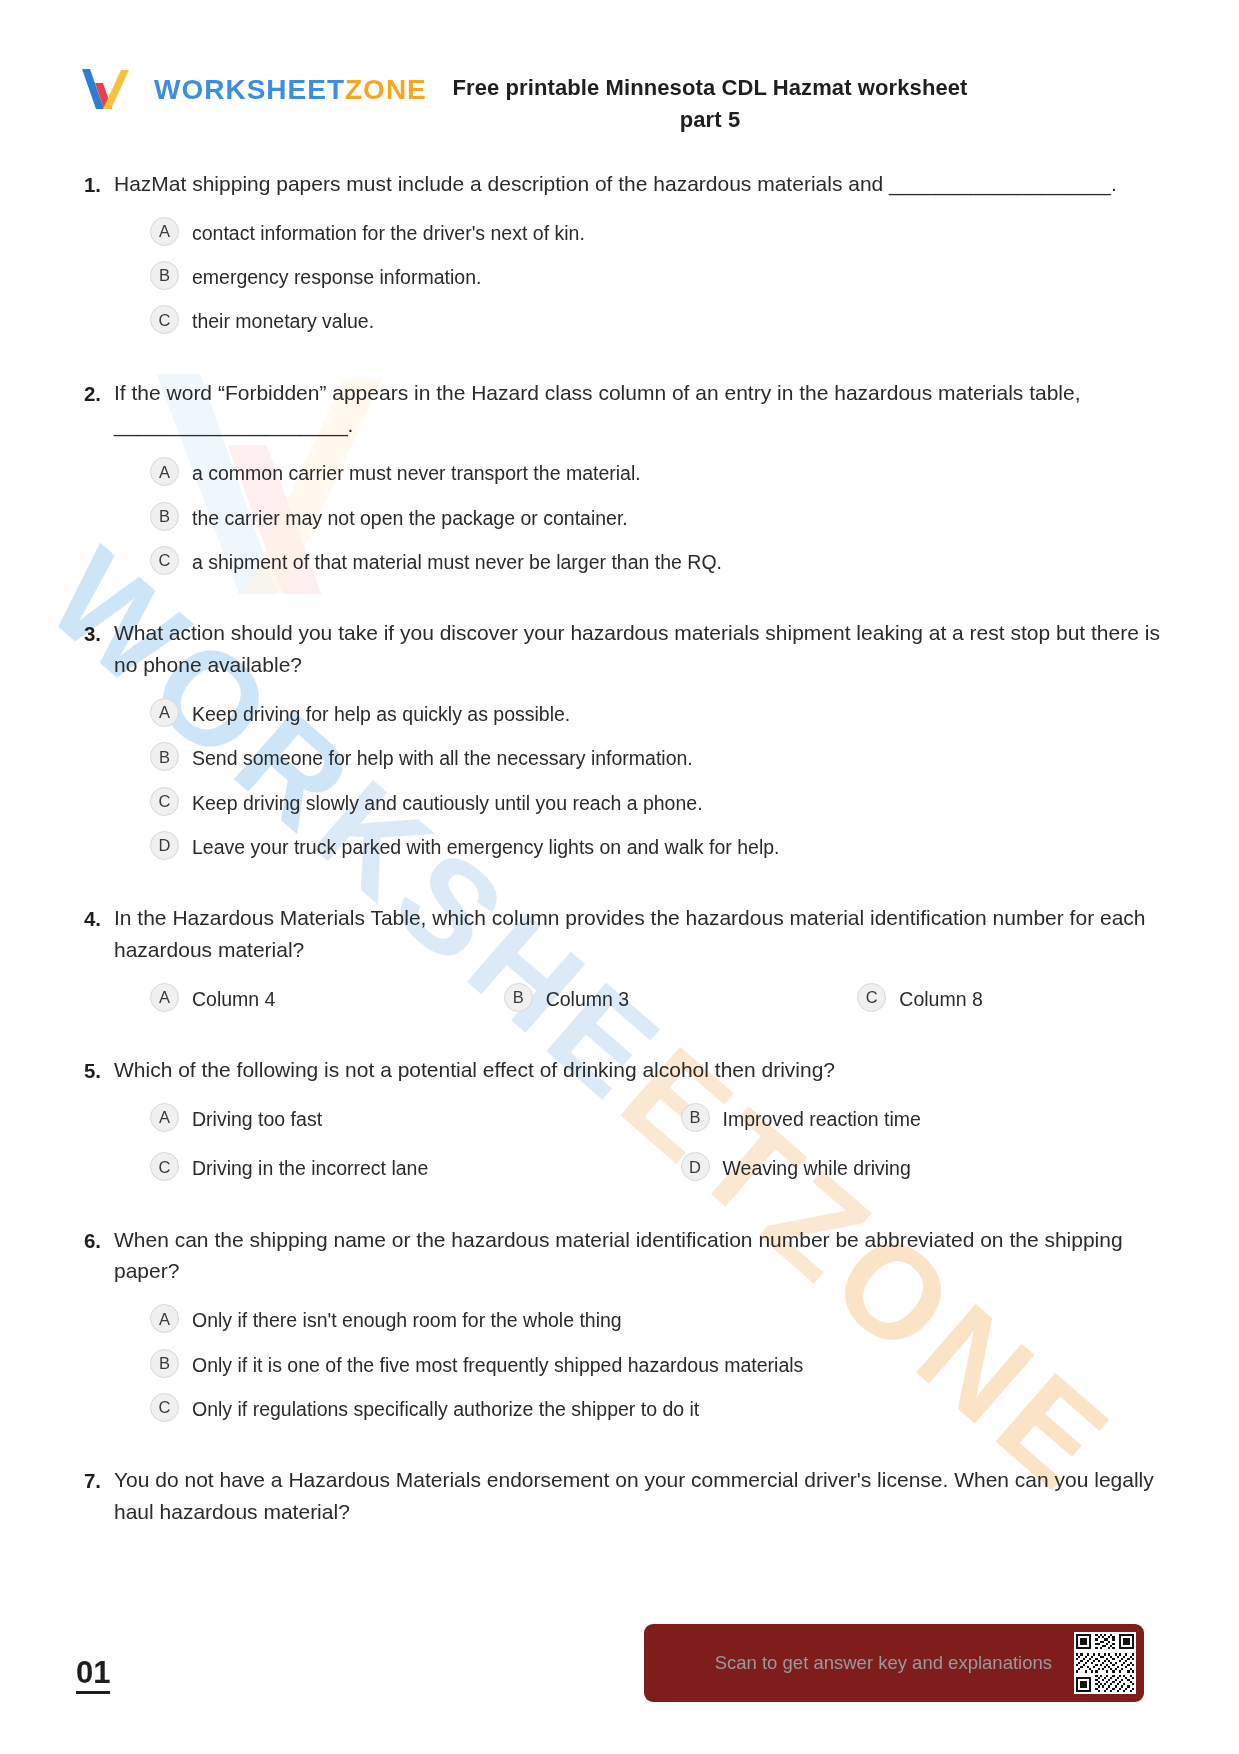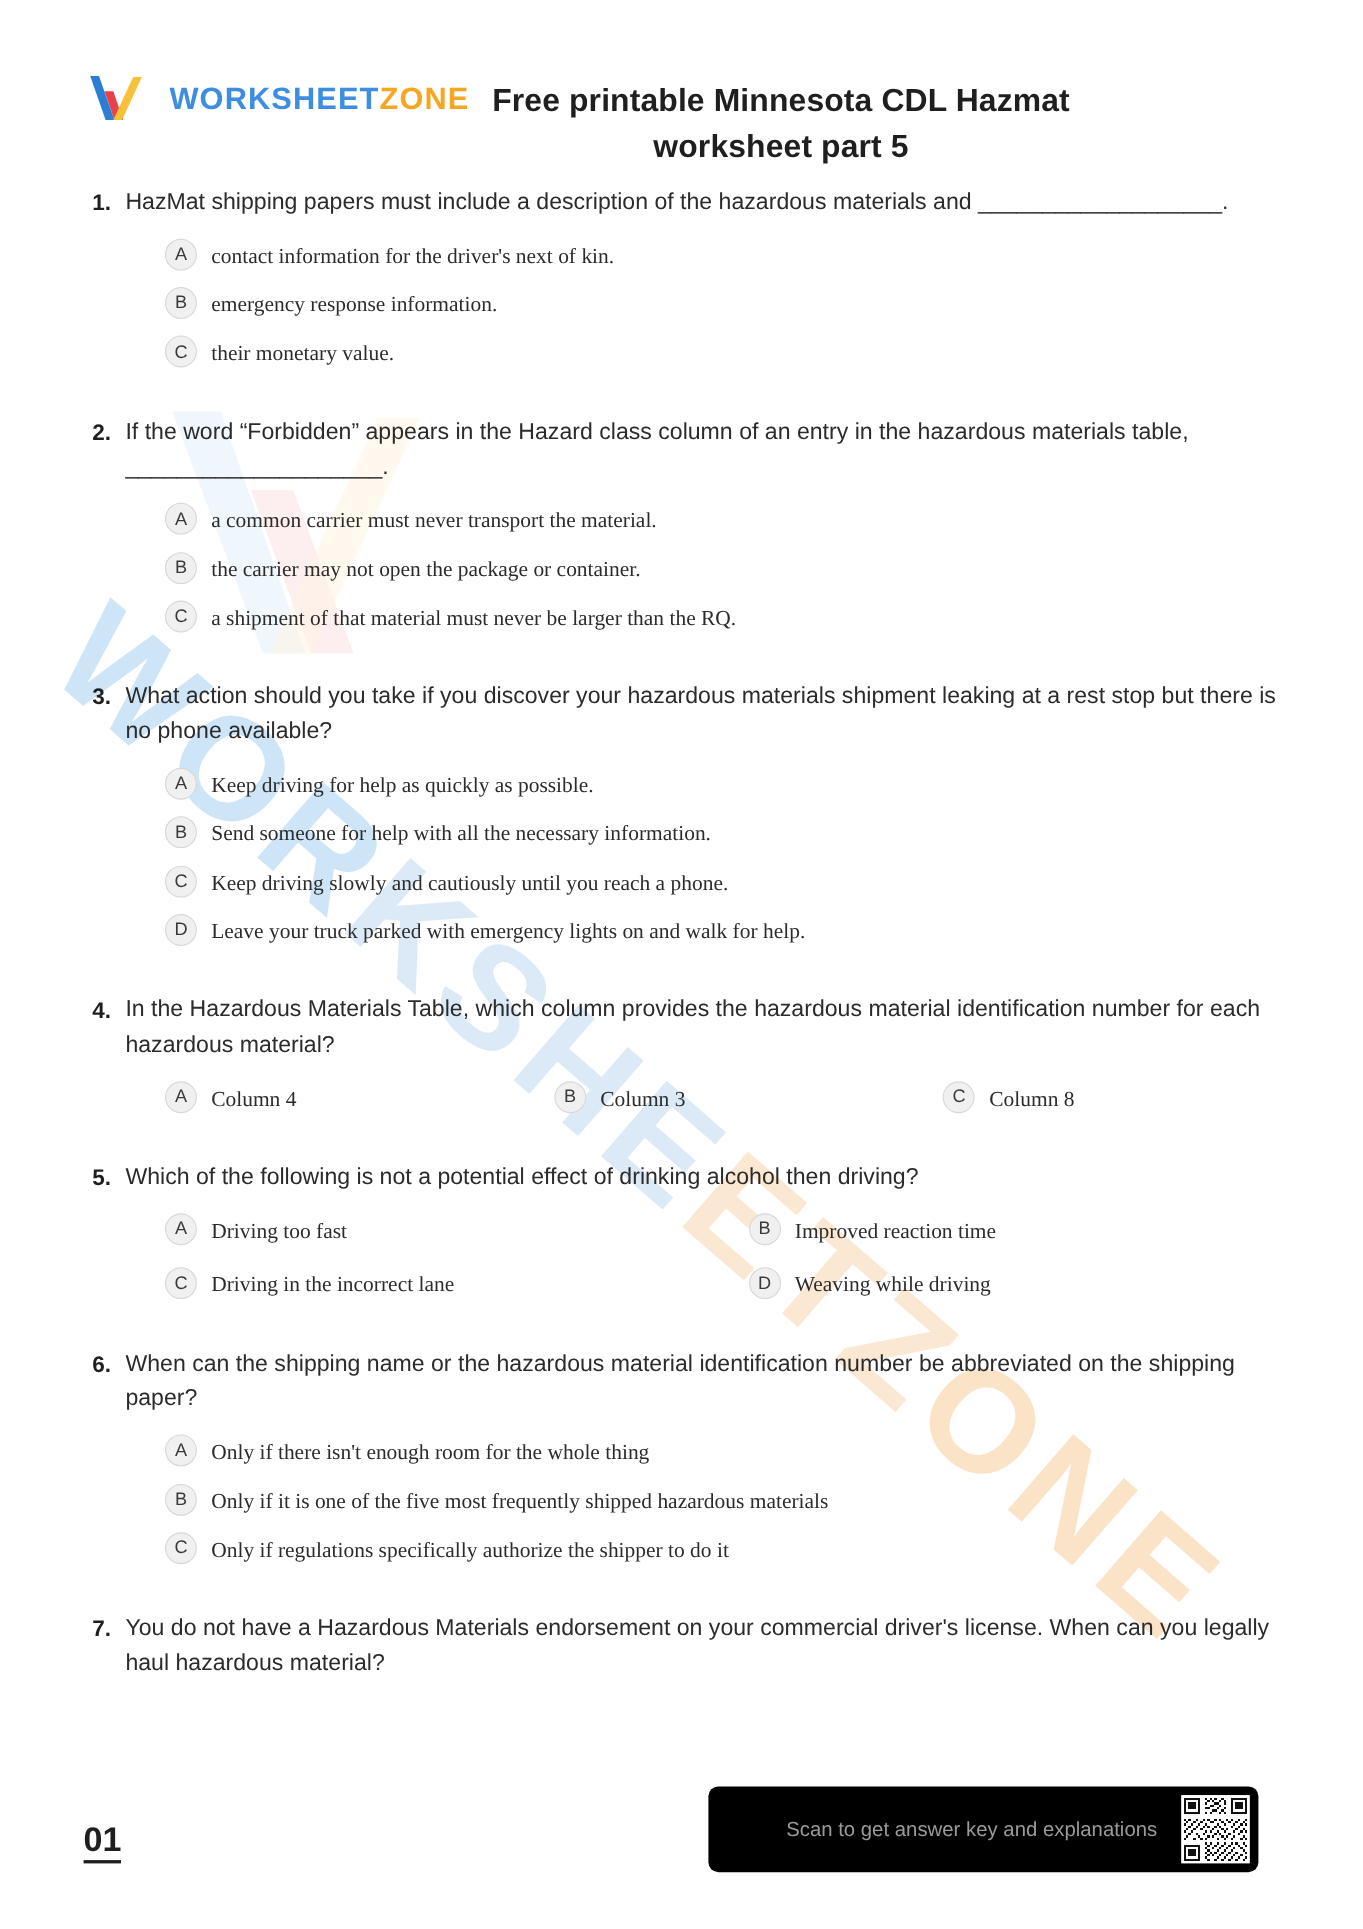--- a/index.html
+++ b/index.html
@@ -81,21 +81,21 @@
   }
   .logo-text .ws { color: #3d8ee0; }
   .logo-text .zn { color: #f5a623; }
 
   .title {
     position: absolute;
     left: 430px;
     top: 14px;
     width: 560px;
     text-align: center;
-    font-size: 29px;
+    font-size: 22px;
     font-weight: 700;
     line-height: 1.44;
     color: #1f1f1f;
     letter-spacing: 0.1px;
   }
 
   
   .questions {
     position: absolute;
     top: 168px;
@@ -156,21 +156,21 @@
     background: #f0f0f0;
     border: 1px solid #d7d7d7;
     display: flex;
     align-items: center;
     justify-content: center;
     font-size: 16.5px;
     color: #3a3a3a;
     line-height: 1;
     margin-top: 1px;
   }
-  .opt-label { padding-top: 3px; font-family: Liberation Serif, serif; }
+  .opt-label { padding-top: 3px; }
 
   
   .footer {
     position: absolute;
     left: 0;
     bottom: 0;
     width: 100%;
     height: 190px;
   }
   .page-no {
@@ -183,21 +183,21 @@
     border-bottom: 3px solid #1f1f1f;
     padding-bottom: 3px;
     line-height: 1;
   }
   .scan-box {
     position: absolute;
     right: 95px;
     bottom: 52px;
     width: 500px;
     height: 78px;
-    background: #000000;
+    background: #7f1d1d;
     border-radius: 9px;
     display: flex;
     align-items: center;
     justify-content: flex-end;
     padding-right: 8px;
   }
   .scan-text {
     font-size: 18.5px;
     color: #9a9a9a;
     margin-right: 22px;

